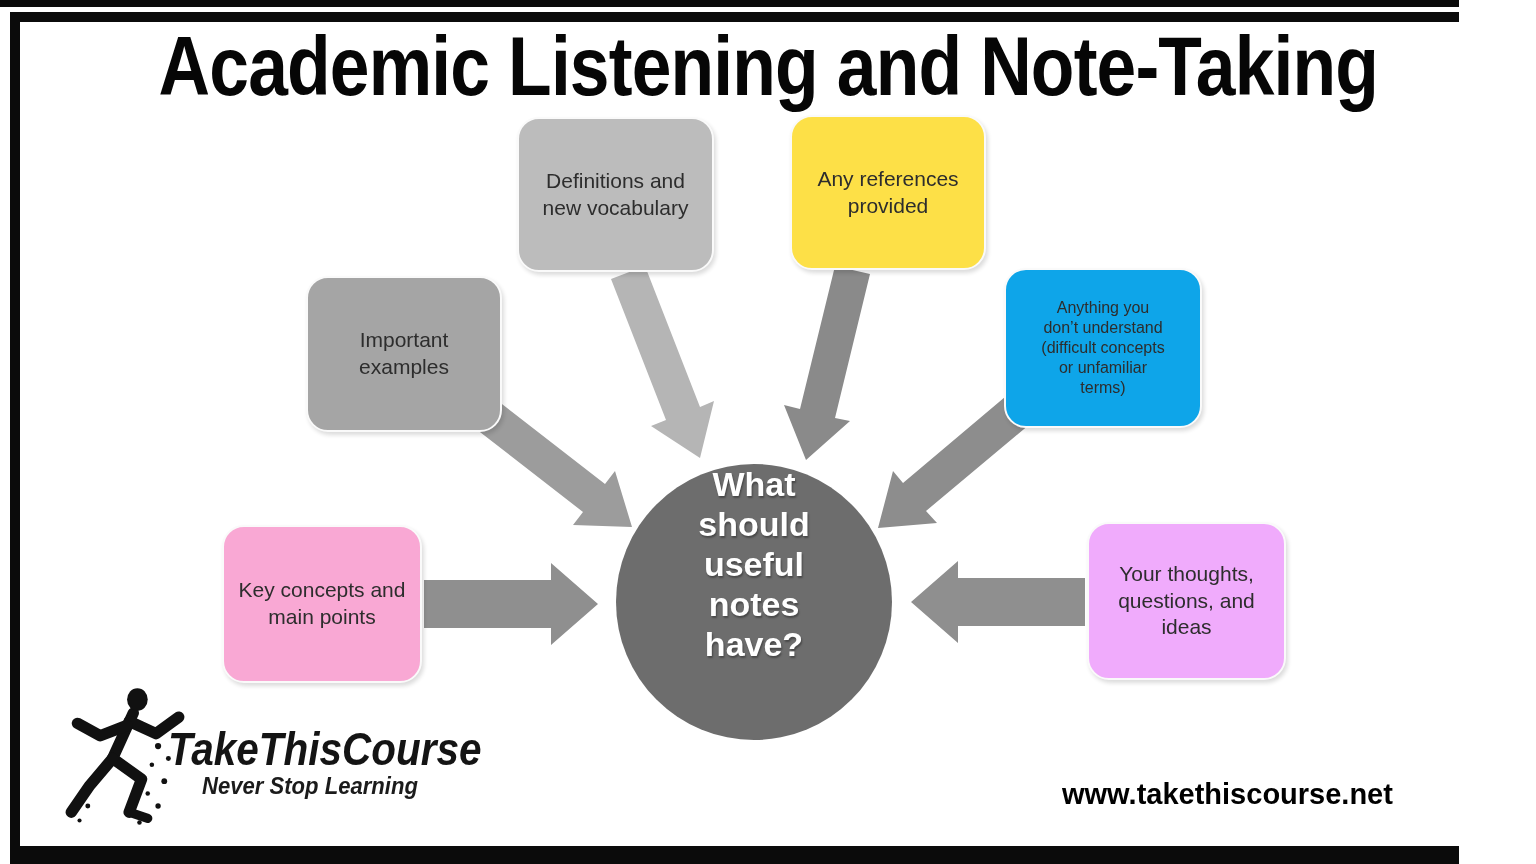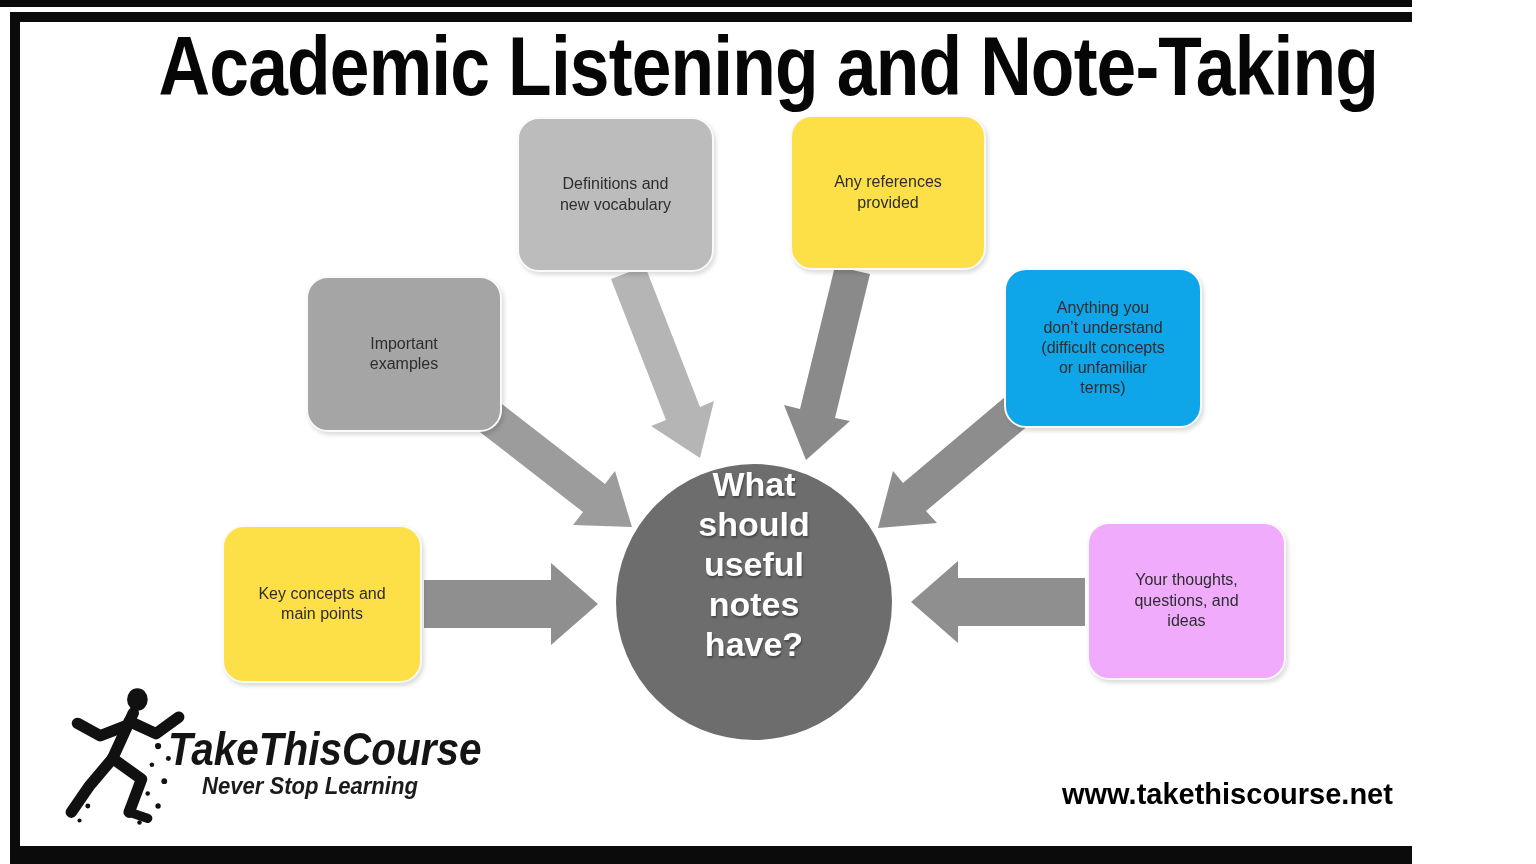--- a/index.html
+++ b/index.html
@@ -1,36 +1,37 @@
 <!DOCTYPE html>
 <html><head>
 <meta charset="utf-8">
 <style>
   html,body{margin:0;padding:0;background:#ffffff;}
   .stage{
     position:relative;width:1412px;height:864px;background:#ffffff;overflow:hidden;
     font-family:"Liberation Sans","DejaVu Sans",sans-serif;
+    padding-left:47px;
   }
   .top-strip{position:absolute;left:0;top:0;width:1536px;height:7px;background:#0a0a0a;}
   .frame{position:absolute;left:10px;top:12px;width:1526px;height:852px;box-sizing:border-box;
     border:10px solid #0b0b0b;border-right-width:17px;border-bottom-width:18px;pointer-events:none;}
   .title{position:absolute;left:0;top:18px;width:1536px;margin:0;text-align:center;
     font-size:84px;font-weight:bold;color:#060606;letter-spacing:-1px;}
   .title-inner{display:inline-block;transform:scaleX(0.85);transform-origin:center;white-space:nowrap;}
   .arrows{position:absolute;left:0;top:0;width:1536px;height:864px;z-index:1;}
   .node{position:absolute;box-sizing:border-box;border-radius:22px;z-index:2;
     display:flex;align-items:center;justify-content:center;text-align:center;
-    color:#2d2d2d;font-size:16px;line-height:1.28;
+    color:#2d2d2d;font-size:21px;line-height:1.28;
     border:2px solid #fafafa;box-shadow:2px 3px 4px rgba(0,0,0,0.14);}
   .box-label{white-space:pre-line;}
   .node-definitions{left:517px;top:117px;width:197px;height:155px;background:#bcbcbc;}
   .node-references{left:790px;top:115px;width:196px;height:155px;background:#fde047;}
   .node-important{left:306px;top:276px;width:196px;height:156px;background:#a5a5a5;}
   .node-anything{left:1004px;top:268px;width:198px;height:160px;background:#0ea5e9;font-size:16px;line-height:1.24;}
-  .node-key{left:222px;top:525px;width:200px;height:158px;background:#fde047;}
+  .node-key{left:222px;top:525px;width:200px;height:158px;background:#f9a8d4;}
   .node-thoughts{left:1087px;top:522px;width:199px;height:158px;background:#f0abfc;}
   .center-circle{position:absolute;left:616px;top:464px;width:276px;height:276px;border-radius:50%;
     background:#6d6d6d;z-index:3;display:flex;align-items:flex-start;justify-content:center;text-align:center;
     box-shadow:0 0 0 3px #ffffff;}
   .center-label{white-space:pre-line;color:#ffffff;font-weight:bold;font-size:34px;line-height:1.18;
     text-shadow:1px 2px 2px rgba(0,0,0,0.35);}
   .logo{position:absolute;left:50px;top:682px;width:420px;height:165px;z-index:2;}
   .runner{position:absolute;left:0;top:0;}
   .logo-text{position:absolute;left:118px;top:40px;font-size:46px;font-weight:bold;font-style:italic;
     color:#141414;transform:scaleX(0.88);transform-origin:left;white-space:nowrap;}

